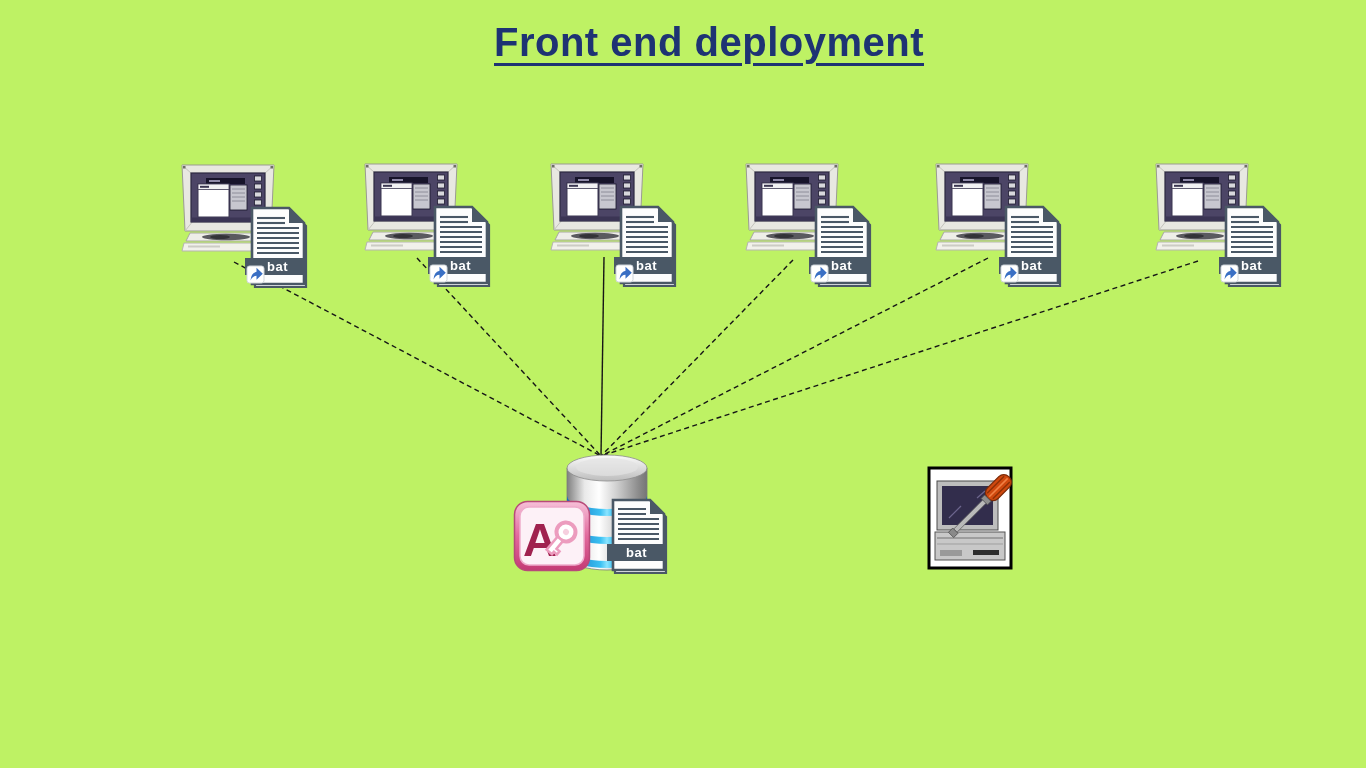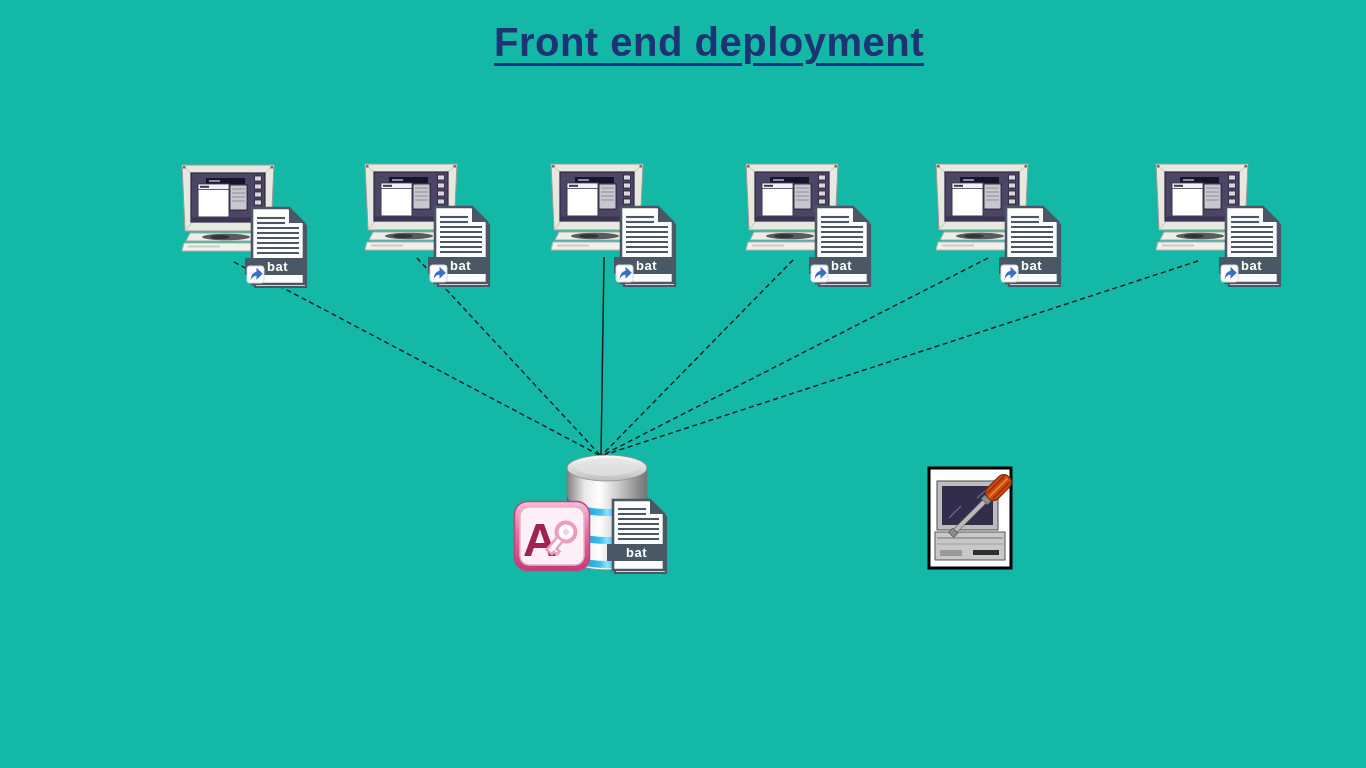--- a/index.html
+++ b/index.html
@@ -1,17 +1,17 @@
 <!DOCTYPE html>
 <html><head>
 <meta charset="utf-8">
 <style>
   html,body { margin:0; padding:0; background:#fff; }
   .canvas {
-    position:relative; width:1366px; height:768px; background:#14b8a6;
+    position:relative; width:1366px; height:768px; background:#bef264;
     overflow:hidden; font-family:"Liberation Sans", sans-serif;
   }
   .title {
     position:absolute; top:20px; left:0; width:100%; text-align:center;
     transform:translateX(26px);
     font-size:40px; font-weight:bold; color:#1e3373;
     text-decoration:underline; text-decoration-thickness:2.5px; text-underline-offset:7px;
     letter-spacing:0.5px;
   }
   #connections { position:absolute; left:0; top:0; width:1366px; height:768px; z-index:1; }

